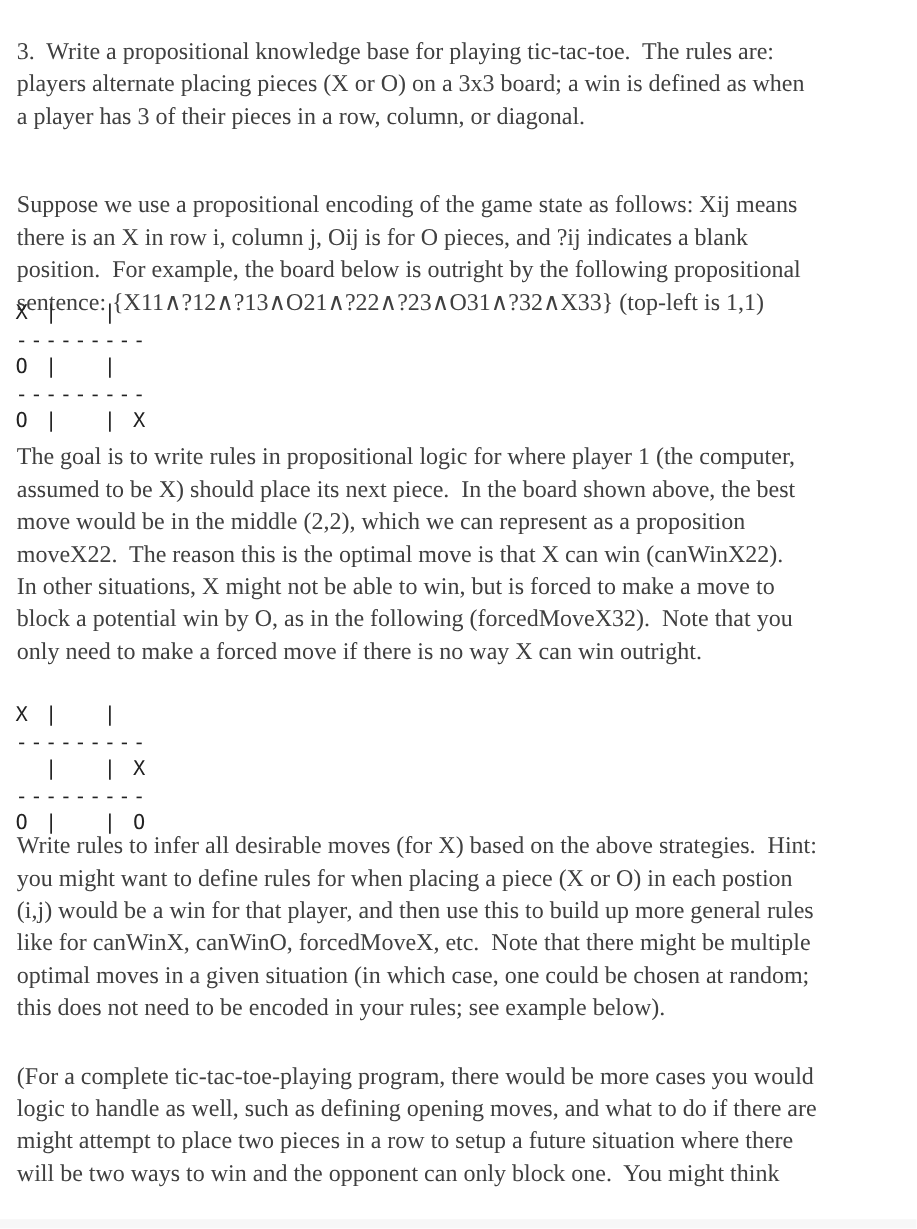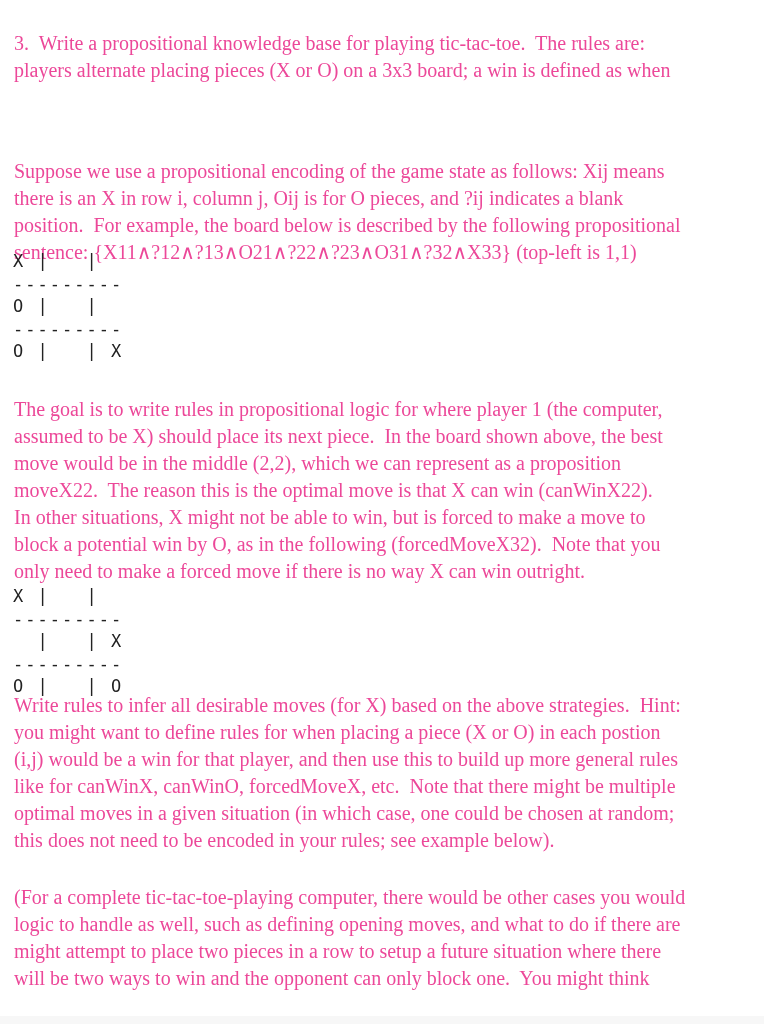--- a/index.html
+++ b/index.html
@@ -14,21 +14,21 @@
     background: #ffffff;
     overflow: hidden;
     font-family: "Liberation Serif", serif;
     color: #000000;
   }
   .para {
     position: absolute;
     left: 14px;
     font-size: 20px;
     line-height: 27px;
-    color: #ec4899;
+    color: #404040;
   }
   .para .line {
     white-space: pre;
   }
   .para .line b {
     font-weight: normal;
   }
   .board {
     position: absolute;
     left: 13px;
@@ -37,47 +37,48 @@
     line-height: 22.5px;
     letter-spacing: 2px;
     color: #222222;
   }
   .board .row {
     white-space: pre;
   }
   #p1 { top: 30px; }
   #p2 { top: 127px; margin-top: 31px; }
   #board1 { top: 250px; }
-  #p3 { top: 396px; }
+  #p3 { top: 368px; }
   #board2 { top: 585px; }
   #p4 { top: 692px; }
   #p5 { top: 884px; }
   .bottom-edge {
     position: absolute;
     left: 0;
     top: 1016px;
     width: 764px;
     height: 8px;
     background: #f7f7f7;
   }
 </style>
 </head>
 <body>
 
 <div class="page">
 
   <div class="para" id="p1">
     <div class="line">3.  Write a propositional knowledge base for playing tic-tac-toe.  The rules are:</div>
     <div class="line">players alternate placing pieces (X or O) on a 3x3 board; a win is defined as when</div>
+    <div class="line">a player has 3 of their pieces in a row, column, or diagonal.</div>
   </div>
 
   <div class="para" id="p2">
     <div class="line">Suppose we use a propositional encoding of the game state as follows: Xij means</div>
     <div class="line">there is an X in row i, column j, Oij is for O pieces, and ?ij indicates a blank</div>
-    <div class="line">position.  For example, the board below is described by the following propositional</div>
+    <div class="line">position.  For example, the board below is outright by the following propositional</div>
     <div class="line">sentence: {X11∧?12∧?13∧O21∧?22∧?23∧O31∧?32∧X33} (top-left is 1,1)</div>
   </div>
 
   <div class="board" id="board1">
     <div class="row">X |   |</div>
     <div class="row">---------</div>
     <div class="row">O |   |</div>
     <div class="row">---------</div>
     <div class="row">O |   | X</div>
   </div>
@@ -103,21 +104,21 @@
   <div class="para" id="p4">
     <div class="line">Write rules to infer all desirable moves (for X) based on the above strategies.  Hint:</div>
     <div class="line">you might want to define rules for when placing a piece (X or O) in each postion</div>
     <div class="line">(i,j) would be a win for that player, and then use this to build up more general rules</div>
     <div class="line">like for canWinX, canWinO, forcedMoveX, etc.  Note that there might be multiple</div>
     <div class="line">optimal moves in a given situation (in which case, one could be chosen at random;</div>
     <div class="line">this does not need to be encoded in your rules; see example below).</div>
   </div>
 
   <div class="para" id="p5">
-    <div class="line">(For a complete tic-tac-toe-playing computer, there would be other cases you would</div>
+    <div class="line">(For a complete tic-tac-toe-playing program, there would be more cases you would</div>
     <div class="line">logic to handle as well, such as defining opening moves, and what to do if there are</div>
     <div class="line">might attempt to place two pieces in a row to setup a future situation where there</div>
     <div class="line">will be two ways to win and the opponent can only block one.  You might think</div>
   </div>
 
   <div class="bottom-edge"></div>
 
 </div>
 
 </body></html>

